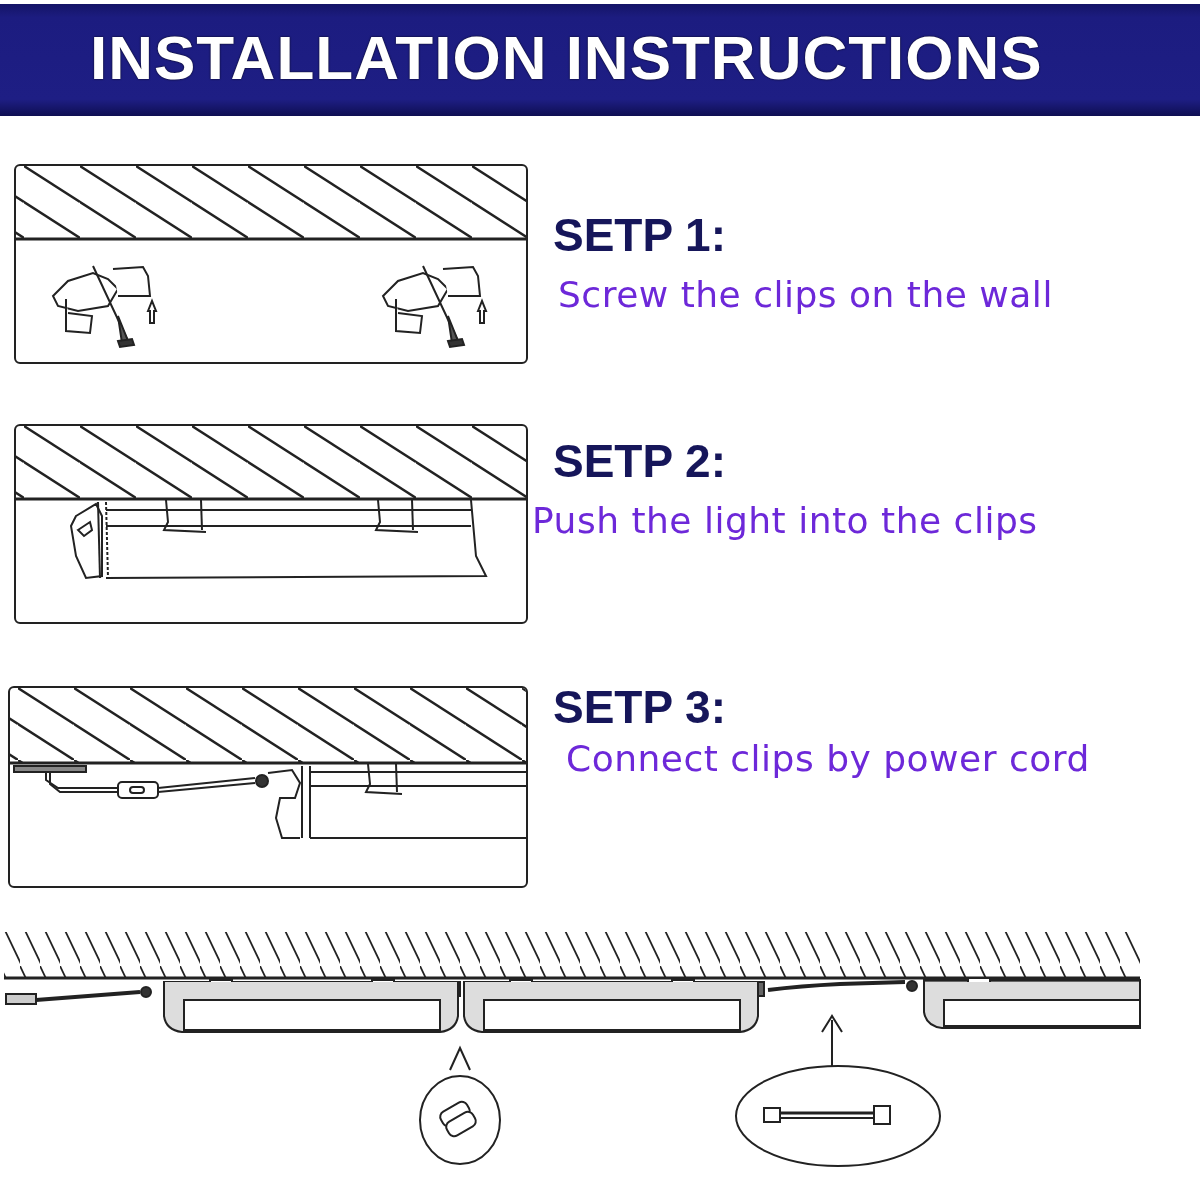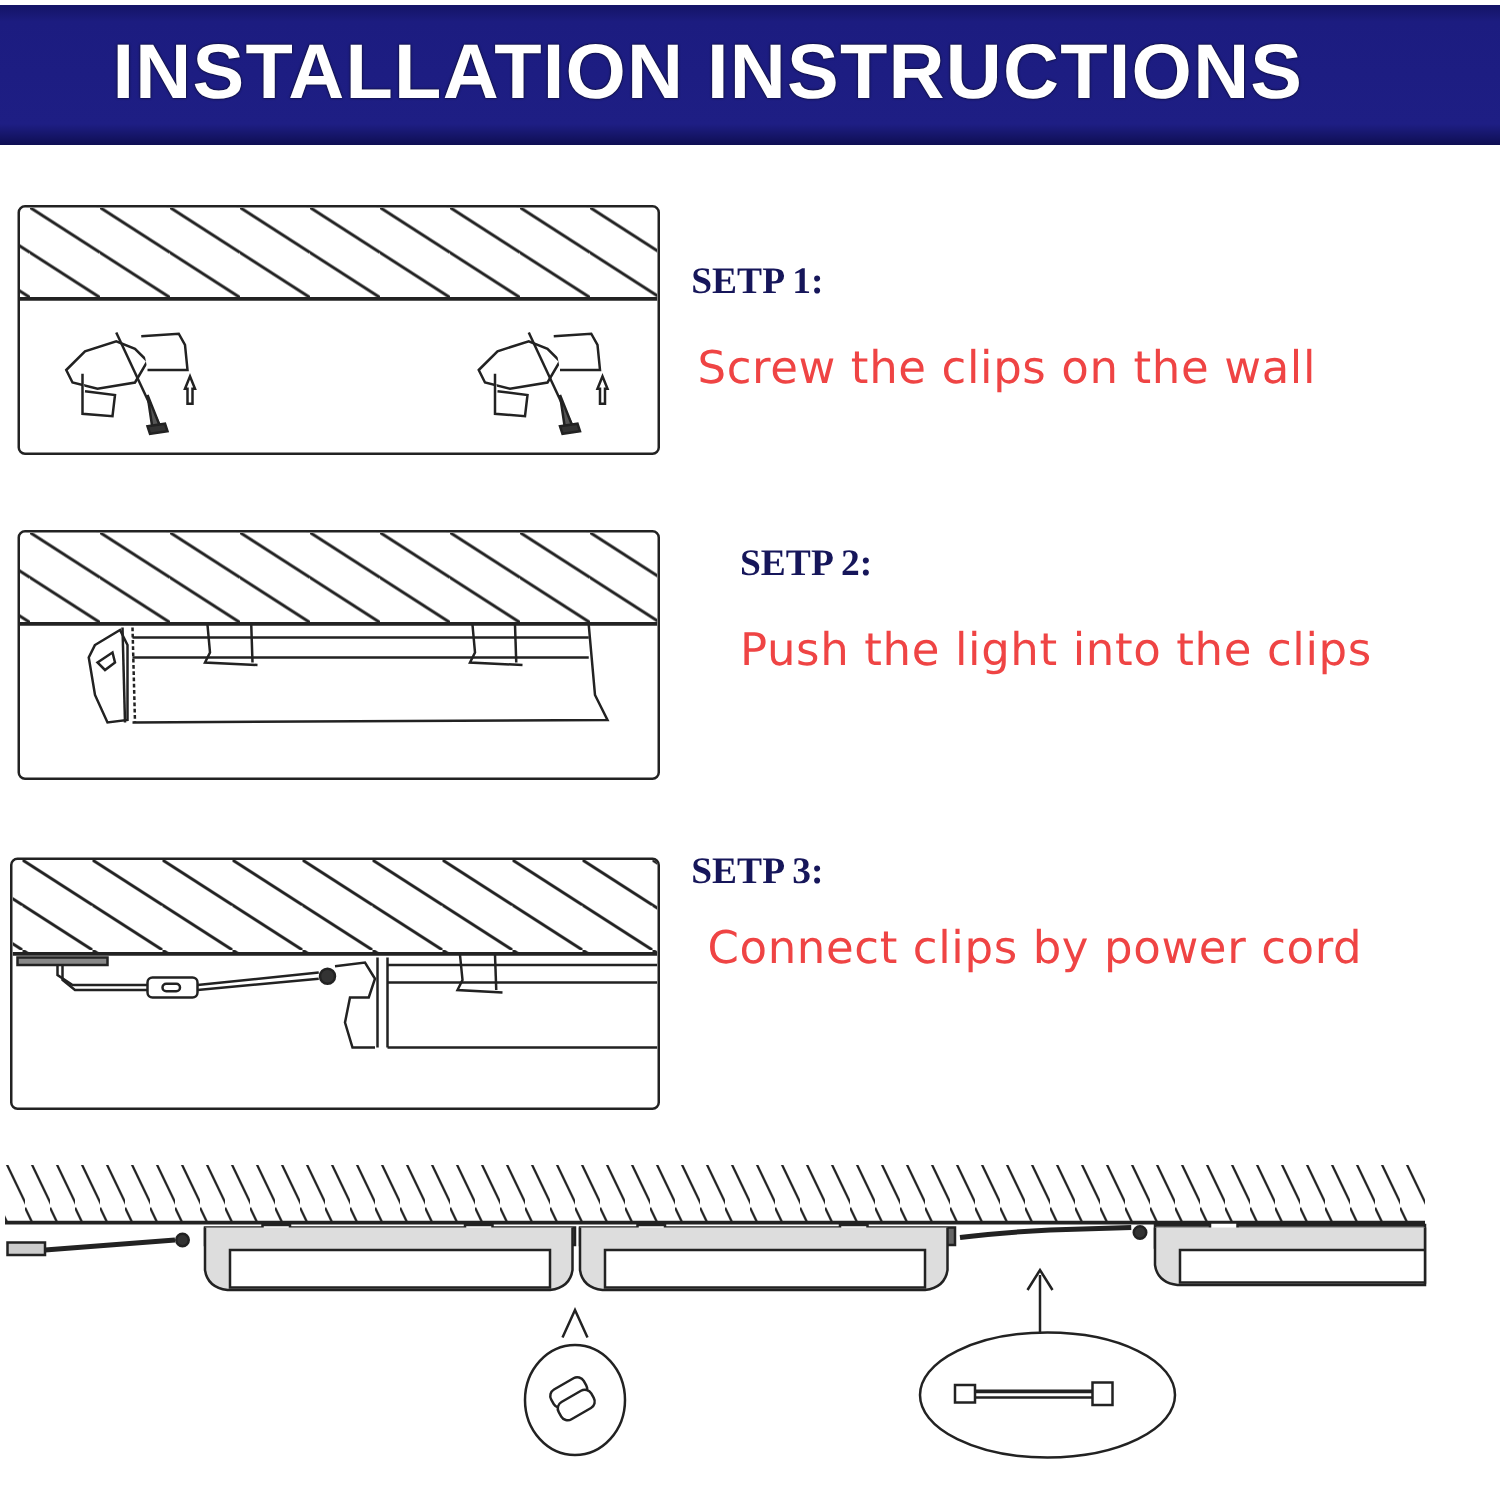--- a/index.html
+++ b/index.html
@@ -1,22 +1,22 @@
 <!DOCTYPE html>
 <html><head>
 <meta charset="utf-8">
 <style>
   html, body { margin:0; padding:0; background:#ffffff; }
   body { width:1200px; height:1200px; position:relative; overflow:hidden; font-family:"Liberation Sans", sans-serif; }
   .banner { position:absolute; left:0; top:4px; width:1200px; height:112px; background:linear-gradient(#141466 0%, #1c1c80 12%, #1e1e84 85%, #0e0e52 100%); }
   .banner-title { position:absolute; left:90px; top:18px; font-family:"Liberation Sans", sans-serif; font-weight:bold; font-size:62px; letter-spacing:1px; color:#ffffff; white-space:nowrap; text-shadow:0 0 2px #000; }
   .panel { position:absolute; left:14px; width:510px; border:2px solid #222; border-radius:6px; background:#fff; overflow:hidden; }
   .panel svg { position:absolute; left:0; top:0; }
-  .step-title { position:absolute; font-family:Liberation Serif, serif; font-weight:bold; font-size:30px; color:#16165a; white-space:nowrap; }
-  .step-desc { position:absolute; font-family:"DejaVu Sans", sans-serif; font-size:36px; color:#ef4444; white-space:nowrap; letter-spacing:0.5px; }
+  .step-title { position:absolute; font-family:Liberation Sans, sans-serif; font-weight:bold; font-size:46px; color:#16165a; white-space:nowrap; }
+  .step-desc { position:absolute; font-family:"DejaVu Sans", sans-serif; font-size:36px; color:#6d28d9; white-space:nowrap; letter-spacing:0.5px; }
   .bottom { position:absolute; left:0; top:920px; width:1200px; height:260px; }
 </style>
 </head>
 <body>
 
 <div class="banner">
   <div class="banner-title">INSTALLATION INSTRUCTIONS</div>
 </div>
 
 <div class="panel" style="top:164px;height:196px;">
@@ -64,22 +64,22 @@
       <path d="M82 76 L84 152"></path>
       <path d="M90 76 L92 152" stroke-dasharray="3 2"></path>
       <path d="M150 74 L152 96 L148 104 L190 106"></path>
       <path d="M185 74 L186 104"></path>
       <path d="M362 74 L364 96 L360 104 L402 106"></path>
       <path d="M396 74 L397 104"></path>
       <path d="M62 104 L74 96 L76 104 L68 110 Z"></path>
     </g>
   </svg>
 </div>
-<div class="step-title" style="left:553px;top:434px;margin-left:39px;">SETP 2:</div>
-<div class="step-desc" style="left:592px;top:500px;">Push the light into the clips</div>
+<div class="step-title" style="left:553px;top:434px;">SETP 2:</div>
+<div class="step-desc" style="left:532px;top:500px;">Push the light into the clips</div>
 
 <div class="panel" style="top:686px;left:8px;width:516px;height:198px;">
   <svg width="516" height="198">
     <rect x="0" y="0" width="516" height="74" fill="url(#hatch1)"></rect>
     <line x1="0" y1="75" x2="516" y2="75" stroke="#222" stroke-width="3"></line>
     <g fill="none" stroke="#222" stroke-width="2">
       <rect x="4" y="78" width="72" height="6" fill="#888"></rect>
       <path d="M36 84 L36 92 L48 100 L108 100"></path>
       <path d="M40 84 L40 96 L50 104 L108 104"></path>
       <rect x="108" y="94" width="40" height="16" rx="4" fill="#fff"></rect>

